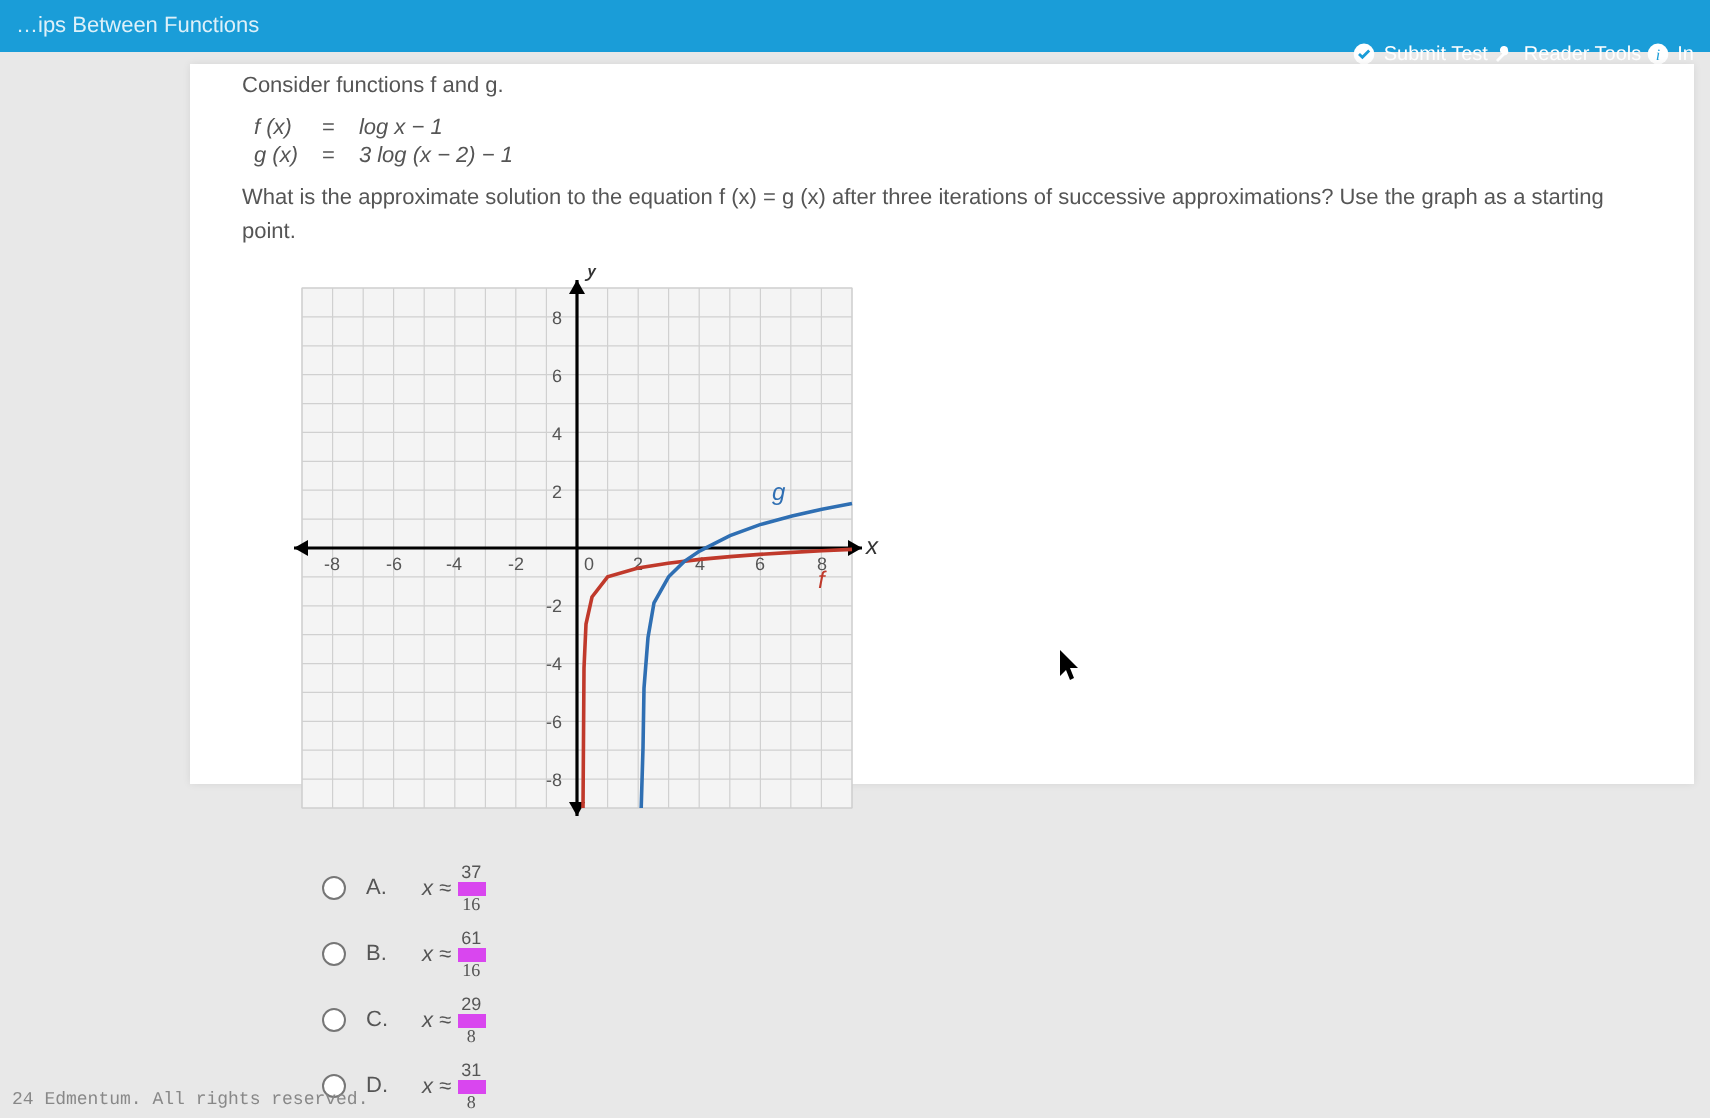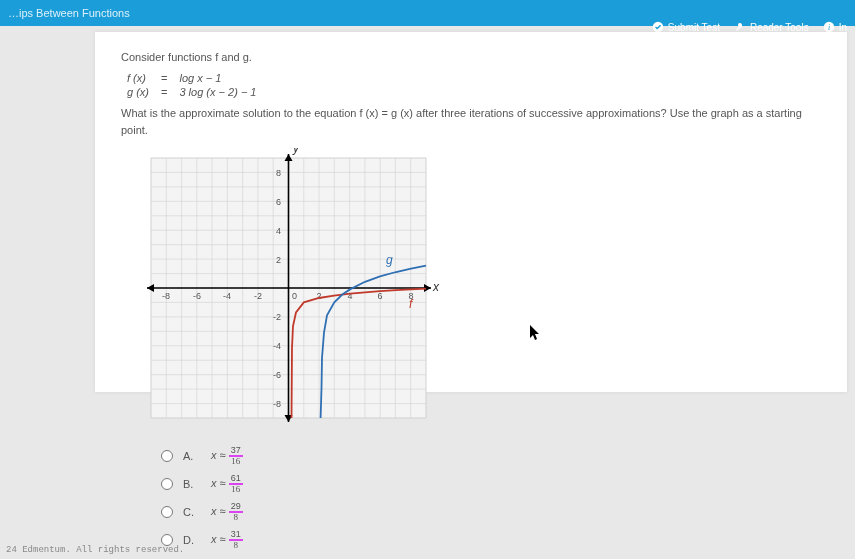--- a/index.html
+++ b/index.html
@@ -21,38 +21,38 @@
       color: #fff;
       font-size: 11px;
     }
     .top-bar-left {
       flex: 1;
       text-align: left;
       opacity: 0.85;
     }
     .top-bar-right {
       display: flex;
-      gap: 14px;
+      gap: 2px;
       align-items: center;
       margin-top: 28px;
     }
     .top-btn {
       display: flex;
       align-items: center;
       gap: 4px;
       cursor: pointer;
       font-size: 10px;
     }
     .top-btn .icon {
       display: inline-flex;
     }
     .content-area {
       background: #fff;
       margin: 6px 8px 0 95px;
-      padding: 17px 26px 10px 26px;
+      padding: 3px 26px 10px 26px;
       height: 360px;
       position: relative;
       box-shadow: 0 0 4px rgba(0,0,0,0.08);
     }
     .problem-text {
       font-size: 11px;
       color: #555;
       line-height: 1.6;
     }
     .eq-block {
@@ -80,21 +80,21 @@
       align-items: center;
       gap: 10px;
       padding: 4px 0;
     }
     .answer-row input[type=radio]{
       width: 12px; height: 12px;
     }
     .answer-letter { width: 18px; }
     .answer-expr { font-style: italic; }
     .frac { display: inline-block; text-align: center; vertical-align: middle; font-size: 9px; line-height: 1; font-style: normal;}
-    .frac .n { display:block; border-bottom: 2px solid #d946ef; padding: 0 2px;}
+    .frac .n { display:block; border-bottom: 7px solid #d946ef; padding: 0 2px;}
     .frac .d { display:block; padding: 0 2px; font-family: Liberation Serif, serif;}
     .footer {
       position: absolute;
       bottom: 4px;
       left: 6px;
       font-size: 9px;
       color: #888;
       font-family: Liberation Mono, monospace;
     }
     .cursor {

